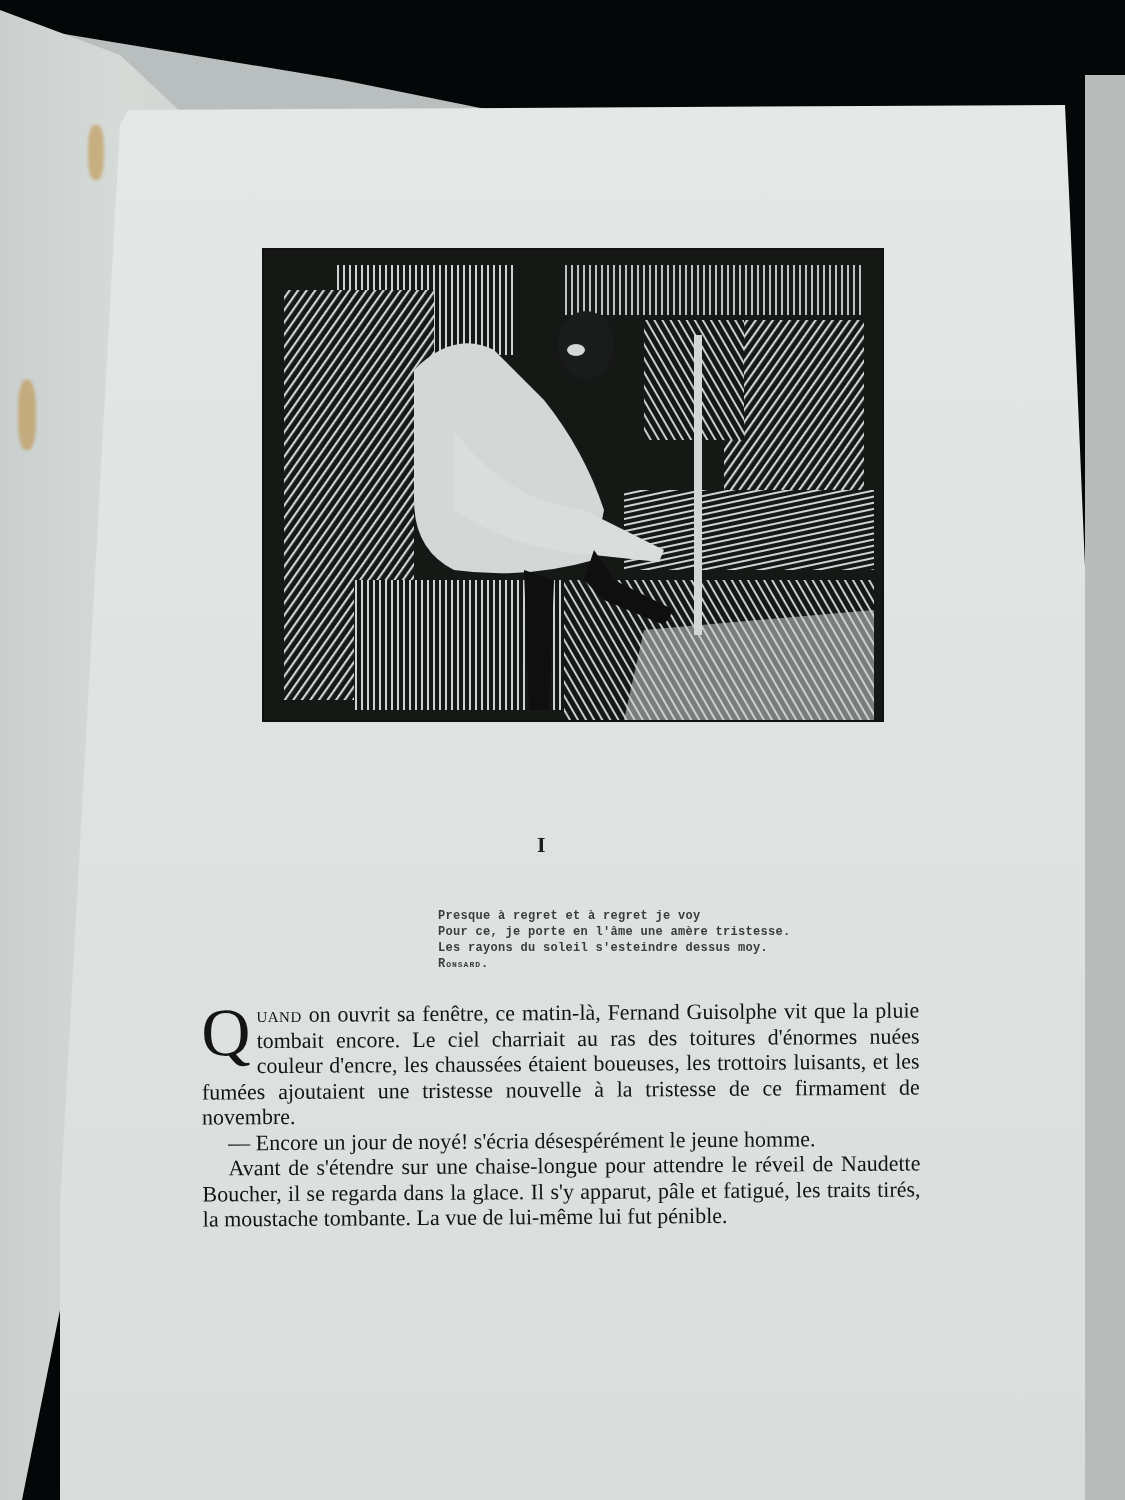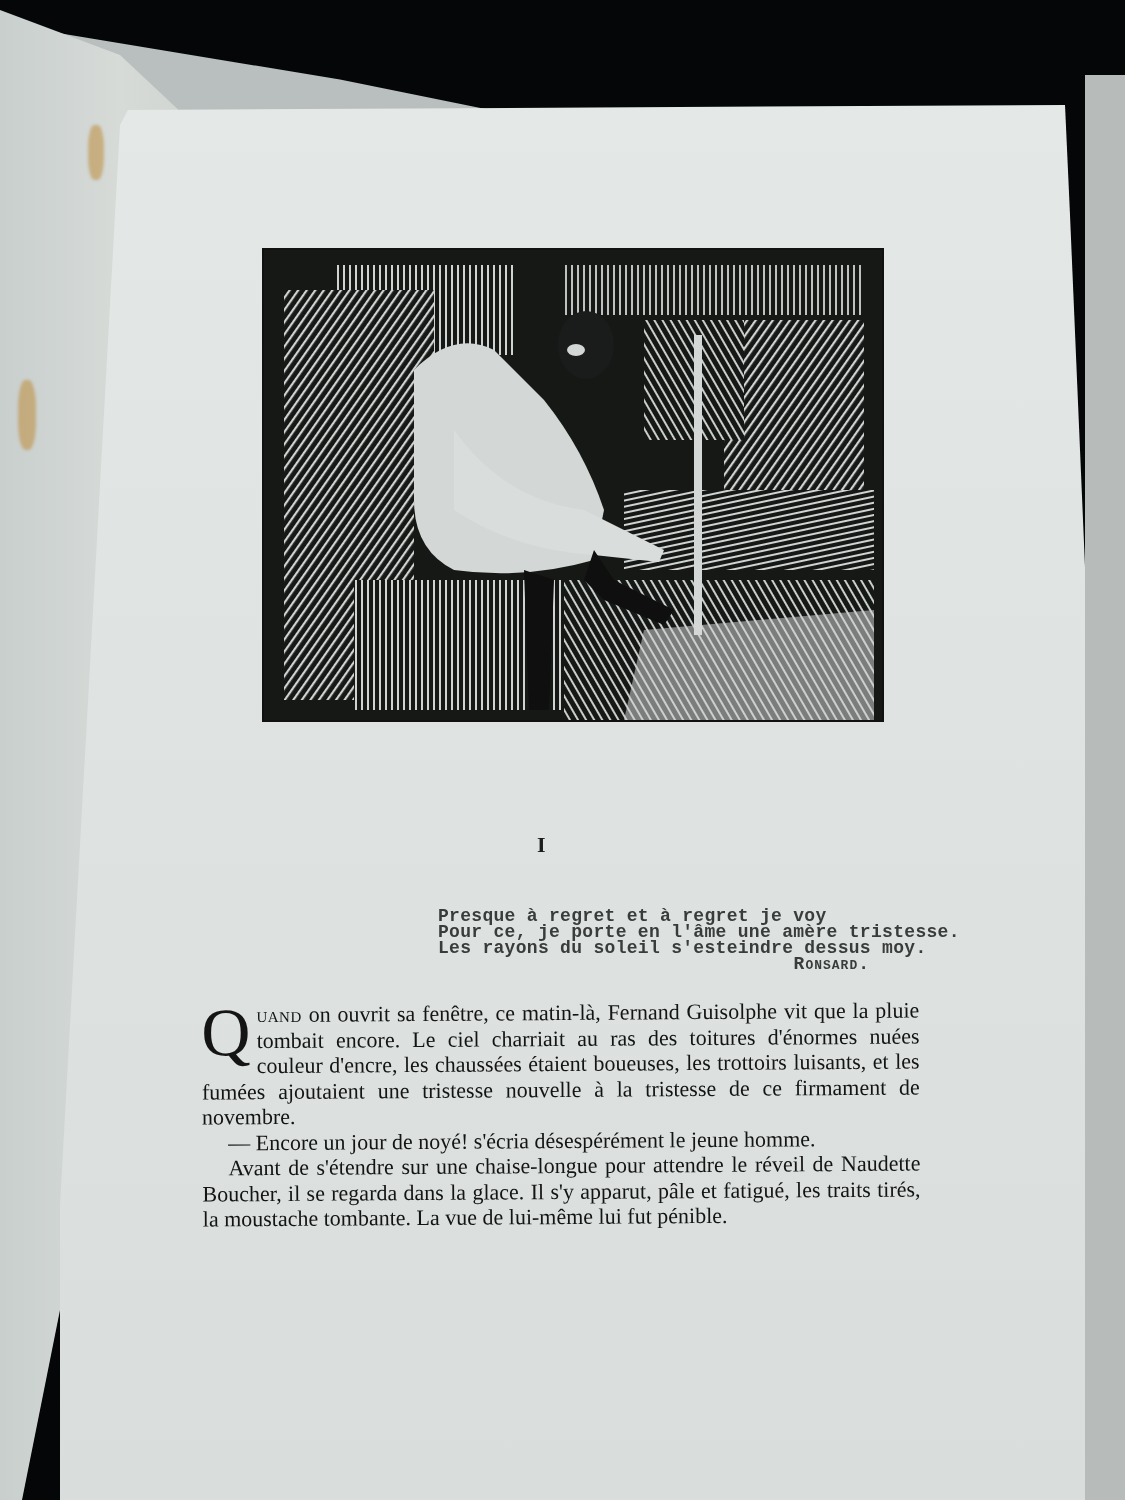--- a/index.html
+++ b/index.html
@@ -36,26 +36,26 @@
       background:#161816;
       overflow:hidden;
       border:2px solid #111;
     }
     .woodcut svg { width:100%; height:100%; display:block; }
     .chapter-num {
       position:absolute; left:537px; top:832px; font-size:22px; font-weight:bold; color:#1b1c1c;
     }
     .epigraph {
       position:absolute; left:438px; top:908px; width:462px;
-      font-family:"Liberation Mono", monospace; font-size:18px; line-height:16px;
+      font-family:"Liberation Mono", monospace; font-size:12px; line-height:16px;
       font-weight:bold; color:#3a3c3c; letter-spacing:0.3px;
     }
     .epigraph .line { white-space:nowrap; }
     .epigraph .author {
-      text-align:right; font-variant:small-caps; padding-right:30px; letter-spacing:1px;
+      font-variant:small-caps; padding-right:30px; letter-spacing:1px;
     }
     .body-text {
       position:absolute; left:202px; top:1000px; width:718px;
       font-size:22px; line-height:25.5px; color:#141414;
       text-align:justify;
       transform:rotate(-0.4deg);
     }
     .body-text p { margin:0; text-indent:26px; }
     .body-text p.first { text-indent:0; }
     .dropcap {

